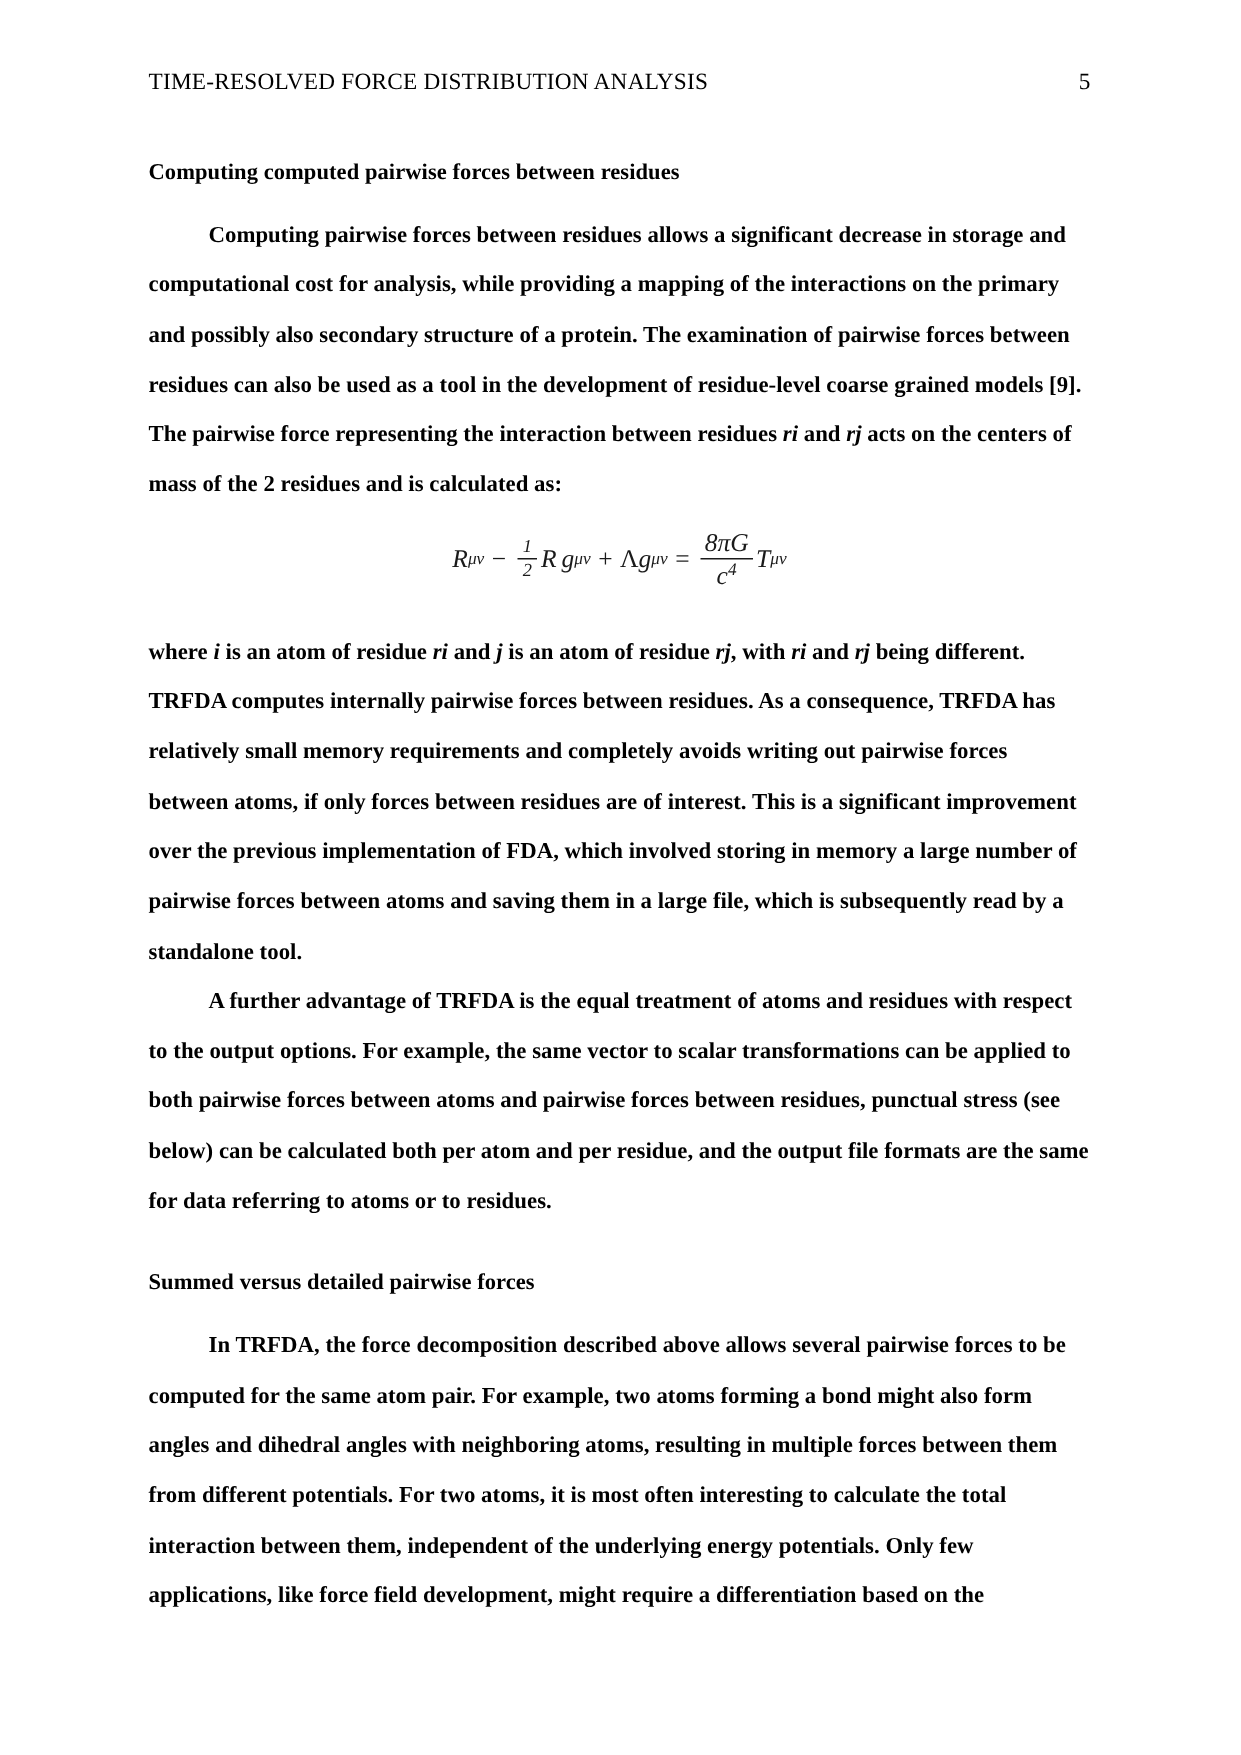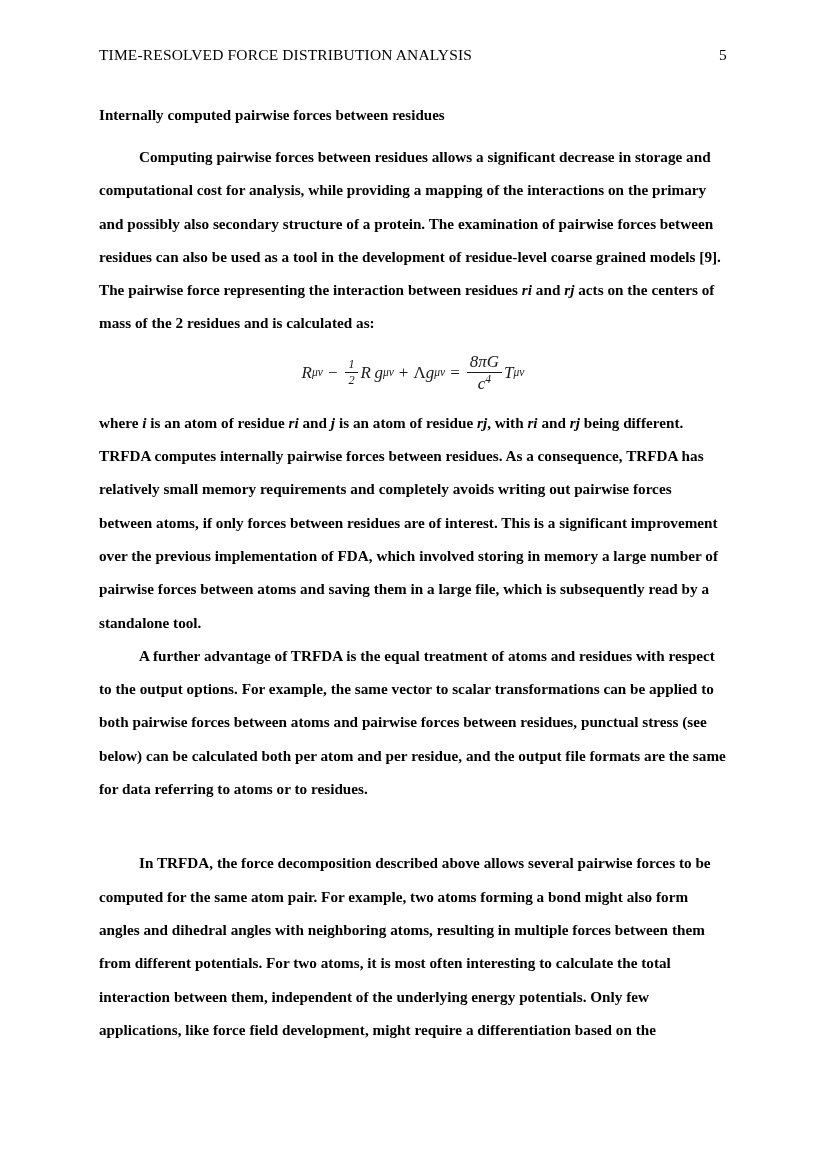--- a/index.html
+++ b/index.html
@@ -58,20 +58,21 @@
     line-height: 33.3px;
     margin: 0;
     padding: 0;
     text-align: left;
     text-indent: 40px;
     letter-spacing: 0.02px;
     font-weight: bold;
   }
   p.para.noindent {
     text-indent: 0;
+    margin-top: 12px;
   }
   .gap-after-heading { height: 14px; }
   .gap-before-heading { height: 27px; }
 
   .equation-block {
     margin: 0;
     padding: 0;
     height: 66px;
     display: flex;
     align-items: center;
@@ -131,21 +132,21 @@
 
 <div class="page">
 
   <div class="running-head">
     <span class="running-head-title">TIME-RESOLVED FORCE DISTRIBUTION ANALYSIS</span>
     <span class="running-head-page">5</span>
   </div>
 
   <div class="body-block">
 
-    <h2 class="section-heading">Internally computed pairwise forces between residues</h2>
+    <h2 class="section-heading">Computing computed pairwise forces between residues</h2>
 
     <div class="gap-after-heading"></div>
 
     <p class="para"><span>Computing pairwise forces between residues allows a significant decrease in storage and computational cost for analysis, while providing a mapping of the interactions on the primary and possibly also secondary structure of a protein. The examination of pairwise forces between residues can also be used as a tool in the development of residue-level coarse grained models [9]. The pairwise force representing the interaction between residues </span><em class="it">ri</em><span> and </span><em class="it">rj</em><span> acts on the centers of mass of the 2 residues and is calculated as:</span></p>
 
     <div class="equation-block">
       <span class="eq">
         <span class="var">R</span><span class="sub">μν</span>
         <span class="op">−</span>
         <span class="frac small">
@@ -163,19 +164,20 @@
         <span class="var">T</span><span class="sub">μν</span>
       </span>
     </div>
 
     <p class="para noindent"><span>where </span><em class="it">i</em><span> is an atom of residue </span><em class="it">ri</em><span> and </span><em class="it">j</em><span> is an atom of residue </span><em class="it">rj</em><span>, with </span><em class="it">ri</em><span> and </span><em class="it">rj</em><span> being different. TRFDA computes internally pairwise forces between residues. As a consequence, TRFDA has relatively small memory requirements and completely avoids writing out pairwise forces between atoms, if only forces between residues are of interest. This is a significant improvement over the previous implementation of FDA, which involved storing in memory a large number of pairwise forces between atoms and saving them in a large file, which is subsequently read by a standalone tool.</span></p>
 
     <p class="para">A further advantage of TRFDA is the equal treatment of atoms and residues with respect to the output options. For example, the same vector to scalar transformations can be applied to both pairwise forces between atoms and pairwise forces between residues, punctual stress (see below) can be calculated both per atom and per residue, and the output file formats are the same for data referring to atoms or to residues.</p>
 
     <div class="gap-before-heading"></div>
 
+    <h2 class="section-heading">Summed versus detailed pairwise forces</h2>
 
     <div class="gap-after-heading"></div>
 
     <p class="para">In TRFDA, the force decomposition described above allows several pairwise forces to be computed for the same atom pair. For example, two atoms forming a bond might also form angles and dihedral angles with neighboring atoms, resulting in multiple forces between them from different potentials. For two atoms, it is most often interesting to calculate the total interaction between them, independent of the underlying energy potentials. Only few applications, like force field development, might require a differentiation based on the</p>
 
   </div>
 </div>
 
 </body></html>

